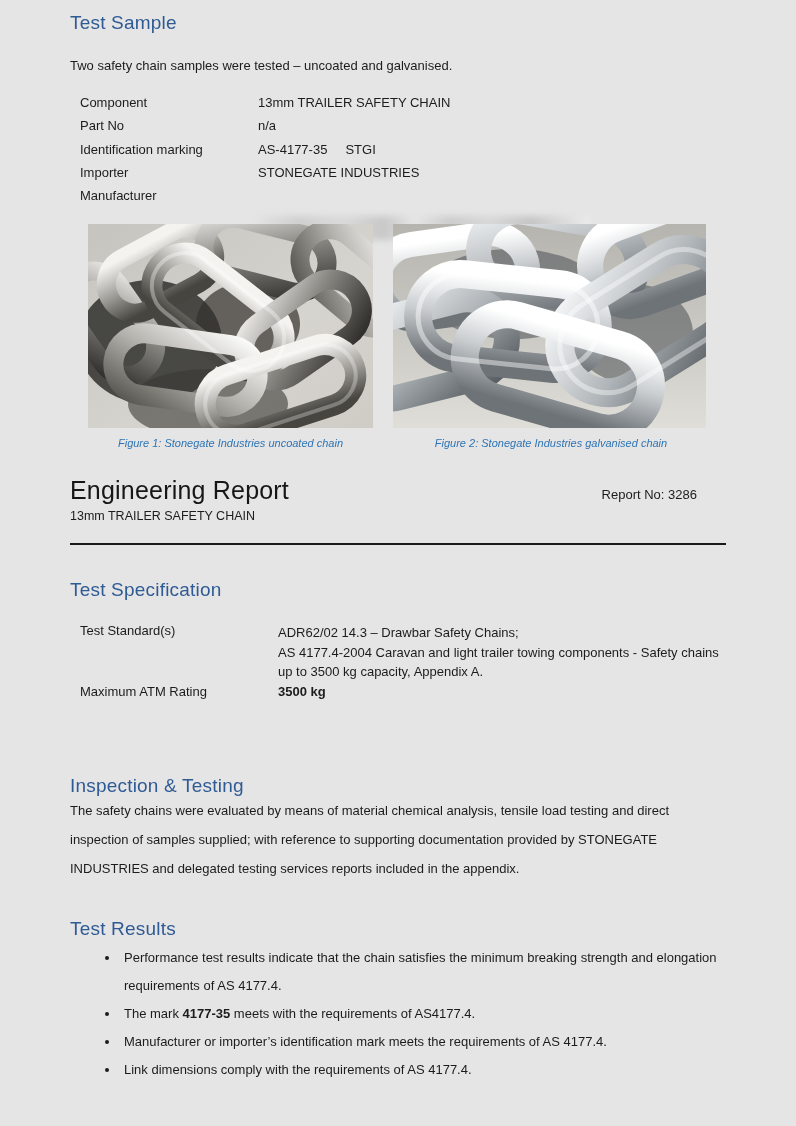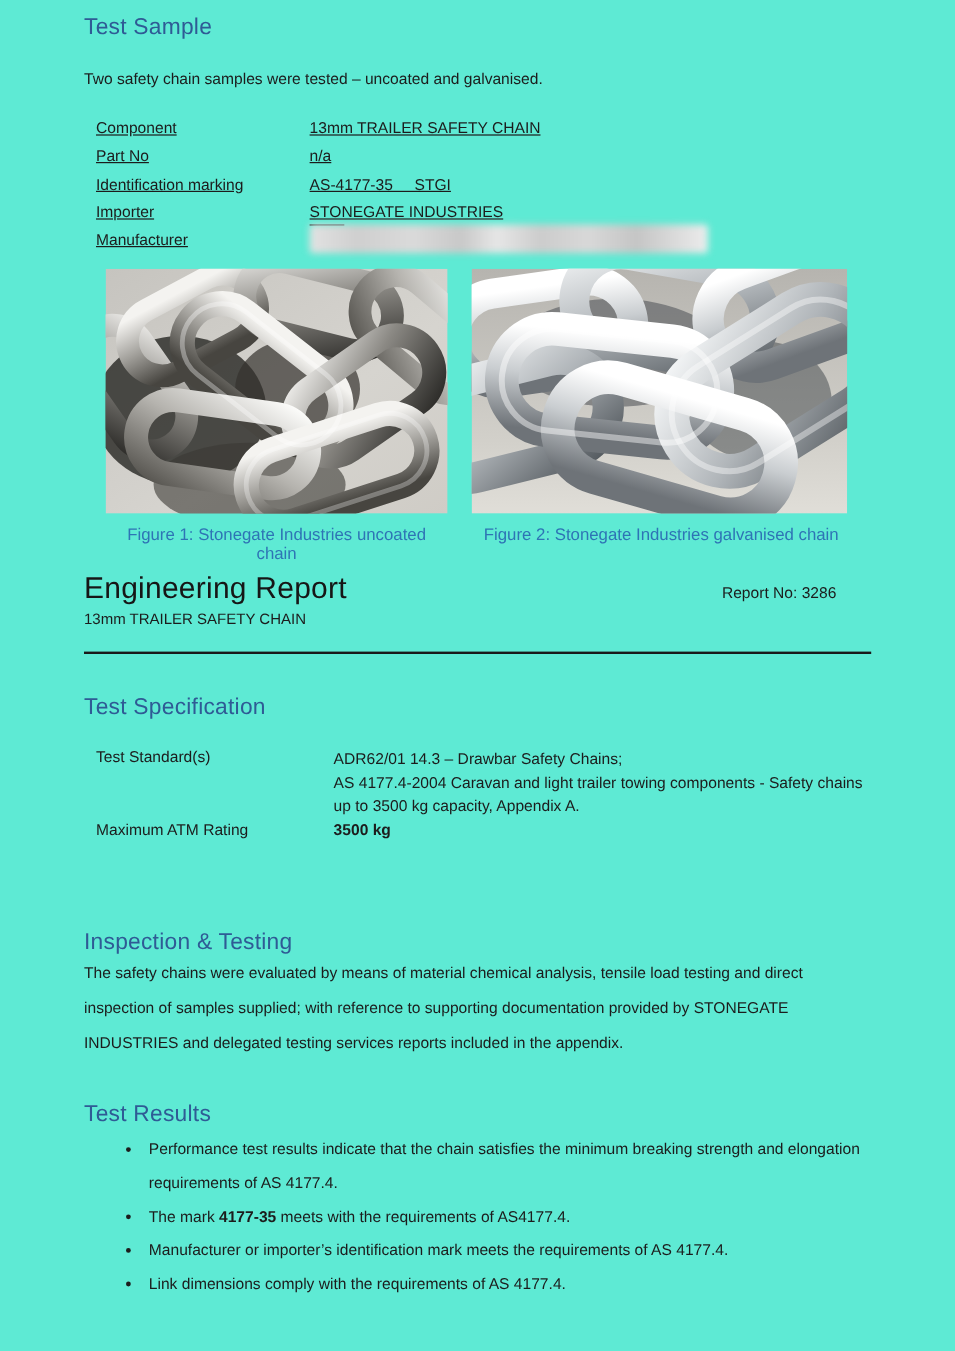--- a/index.html
+++ b/index.html
@@ -1,46 +1,47 @@
 <!DOCTYPE html>
 <html><head>
 <meta charset="utf-8">
 <style>
   html,body{margin:0;padding:0;background:#ffffff;}
   .page{
     position:relative;
     width:796px;height:1126px;
-    background:#5eead4;
+    background:#e5e5e5;
     font-family:"Liberation Sans", sans-serif;
     color:#1c1c1c;
     overflow:hidden;
   }
   .abs{position:absolute;}
   .sec-h{
     margin:0;
     font-size:19px;
     font-weight:400;
     color:#2f5b95;
     letter-spacing:.2px;
   }
   .body{font-size:13px;line-height:19px;color:#1c1c1c;margin:0;text-align:right;}
-  .kv .row{display:flex;height:23.3px;align-items:center;text-decoration:underline;}
+  .kv .row{display:flex;height:23.3px;align-items:flex-start;}
   .kv .k{width:178px;font-size:13px;flex:none;}
   .kv .v{font-size:13px;white-space:pre-wrap;position:relative;}
   .redact{
     width:332px;height:24px;margin-top:-2px;border-radius:3px;
     background:linear-gradient(90deg,#e2e2e2 0%,#cfcfcf 12%,#dadada 26%,#c8c8c8 38%,#e6e6e6 47%,#cccccc 58%,#d8d8d8 70%,#c5c5c5 82%,#ececec 100%);
     filter:blur(3px);
   }
   figure{margin:0;}
   figcaption{
     margin-top:9px;
     text-align:center;
-    font-size:14px;
+    font-size:11px;
     color:#2e74b5;
+    font-style:italic;
   }
   .photo{display:block;border:0;}
   .rep-head{display:flex;align-items:baseline;justify-content:space-between;width:656px;gap:33px;}
   .rep-title{margin:0;font-size:25px;font-weight:400;color:#161616;letter-spacing:.2px;}
   .rep-no{font-size:13px;color:#1c1c1c;padding-right:29px;}
   .rep-sub{font-size:12.5px;margin-top:4px;color:#1c1c1c;}
   .rule{width:656px;border-top:2px solid #1a1a1a;}
   .spec{display:flex;gap:20px;}
   .spec .k{width:178px;font-size:13px;flex:none;}
   .spec .vlines div{font-size:13px;line-height:19.5px;white-space:nowrap;}
@@ -174,21 +175,21 @@
     <div class="rep-sub">13mm TRAILER SAFETY CHAIN</div>
   </div>
 
   <div class="rule abs" style="left:70px;top:543px"></div>
 
   <h2 class="sec-h abs" style="left:70px;top:579px">Test Specification</h2>
 
   <div class="spec abs" style="left:80px;top:623px">
     <div class="k">Test Standard(s)</div>
     <div class="vlines">
-      <div>ADR62/01 14.3 – Drawbar Safety Chains;</div>
+      <div>ADR62/02 14.3 – Drawbar Safety Chains;</div>
       <div>AS 4177.4-2004 Caravan and light trailer towing components - Safety chains</div>
       <div>up to 3500 kg capacity, Appendix A.</div>
     </div>
   </div>
 
   <div class="spec abs" style="left:80px;top:684px">
     <div class="k">Maximum ATM Rating</div>
     <div class="vbold">3500 kg</div>
   </div>
 

